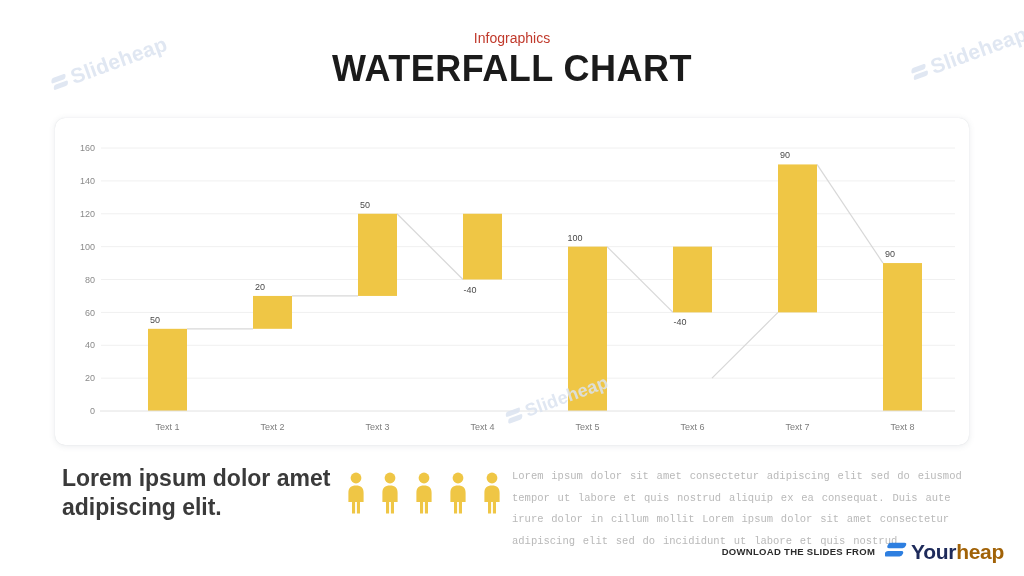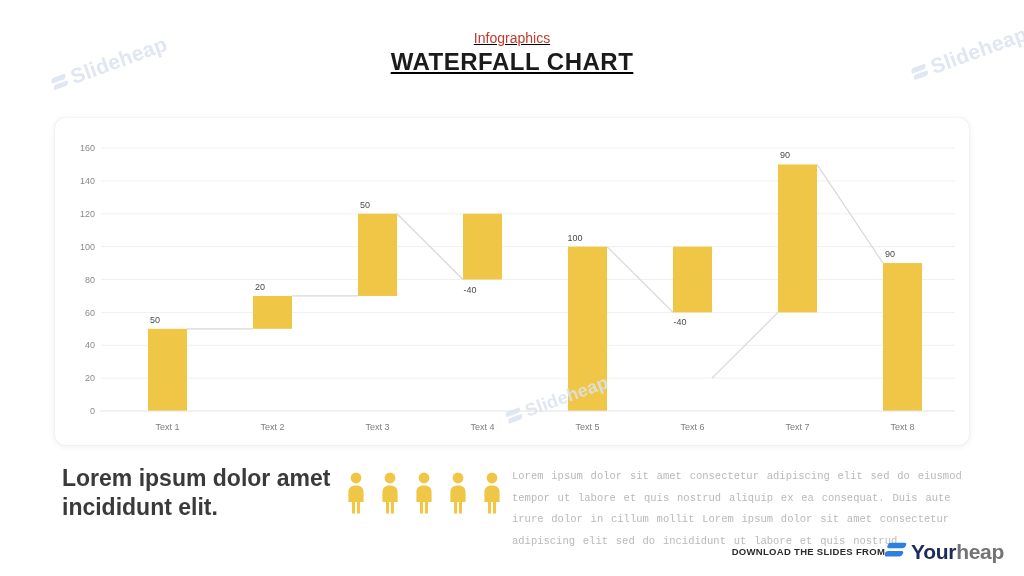--- a/index.html
+++ b/index.html
@@ -49,30 +49,29 @@
   .watermark .wm-mark::after  { top: 9px;  transform: skewX(-22deg); }
   #wm-topleft  { left: 48px;  top: 52px; }
   #wm-topright { left: 908px; top: 42px; }
   #wm-midchart { left: 448px; top: 272px; font-size: 18px; }
 
   
   .header {
     position: absolute;
     top: 30px; left: 0; right: 0;
     text-align: center;
-    text-decoration: underline;
   }
   .eyebrow {
     font-size: 14px;
     color: #c0392b;
     margin: 0 0 2px 0;
     font-weight: normal;
   }
   .main-title {
-    font-size: 24px;
+    font-size: 36px;
     font-weight: bold;
     color: #1b1b1b;
     letter-spacing: .5px;
     margin: 0;
     line-height: 1.15;
   }
   .subtitle {
     font-size: 15px;
     color: #8d8d8d;
     margin: 4px 0 0 0;
@@ -130,41 +129,42 @@
     word-spacing: 1.5px;
     font-family: Liberation Mono, monospace;
   }
 
   
   .footer {
     position: absolute;
     right: 20px; bottom: 14px;
     display: flex;
     align-items: center;
+    gap: 10px;
   }
   .footer-label {
     font-size: 9.5px;
     font-weight: bold;
     color: #2b2b2b;
     letter-spacing: .3px;
   }
   .brand {
     display: flex;
     align-items: center;
     gap: 4px;
   }
   .brand-mark { width: 22px; height: 22px; }
   .brand-text {
     font-size: 21px;
     font-weight: bold;
     letter-spacing: -.3px;
     line-height: 1;
   }
   .brand-text .b-dark { color: #1d2a5a; }
-  .brand-text .b-blue { color: #737373; text-align: right; }
+  .brand-text .b-blue { color: #a16207; text-align: right; }
 </style>
 </head>
 <body>
 
 <div class="watermark" id="wm-topleft">
   <span class="wm-mark"></span>
   <span>Slideheap</span>
 </div>
 <div class="watermark" id="wm-topright">
   <span class="wm-mark"></span>
@@ -241,21 +241,21 @@
       <line id="axisline" x1="45" y1="293" x2="900" y2="293" stroke="#E2E2E2" stroke-width="1"></line>
     </svg>
   </div>
   <div class="watermark" id="wm-midchart">
     <span class="wm-mark"></span>
     <span>Slideheap</span>
   </div>
 </div>
 
 <div class="bottom">
-  <div class="headline">Lorem ipsum dolor amet incididunt elit.</div>
+  <div class="headline">Lorem ipsum dolor amet adipiscing elit.</div>
   <div class="people" id="people-row">
       <svg viewBox="0 0 22 42" class="person">
         <circle cx="11" cy="6" r="5.4" fill="#EFC645"></circle>
         <path d="M11 13.5c-5 0-7.6 2.4-7.6 7.2v9.4h3.6v11.4h3.1V30.1h1.8v11.4h3.1V30.1h3.6v-9.4c0-4.8-2.6-7.2-7.6-7.2z" fill="#EFC645"></path>
       </svg>
       <svg viewBox="0 0 22 42" class="person">
         <circle cx="11" cy="6" r="5.4" fill="#EFC645"></circle>
         <path d="M11 13.5c-5 0-7.6 2.4-7.6 7.2v9.4h3.6v11.4h3.1V30.1h1.8v11.4h3.1V30.1h3.6v-9.4c0-4.8-2.6-7.2-7.6-7.2z" fill="#EFC645"></path>
       </svg>
       <svg viewBox="0 0 22 42" class="person">

